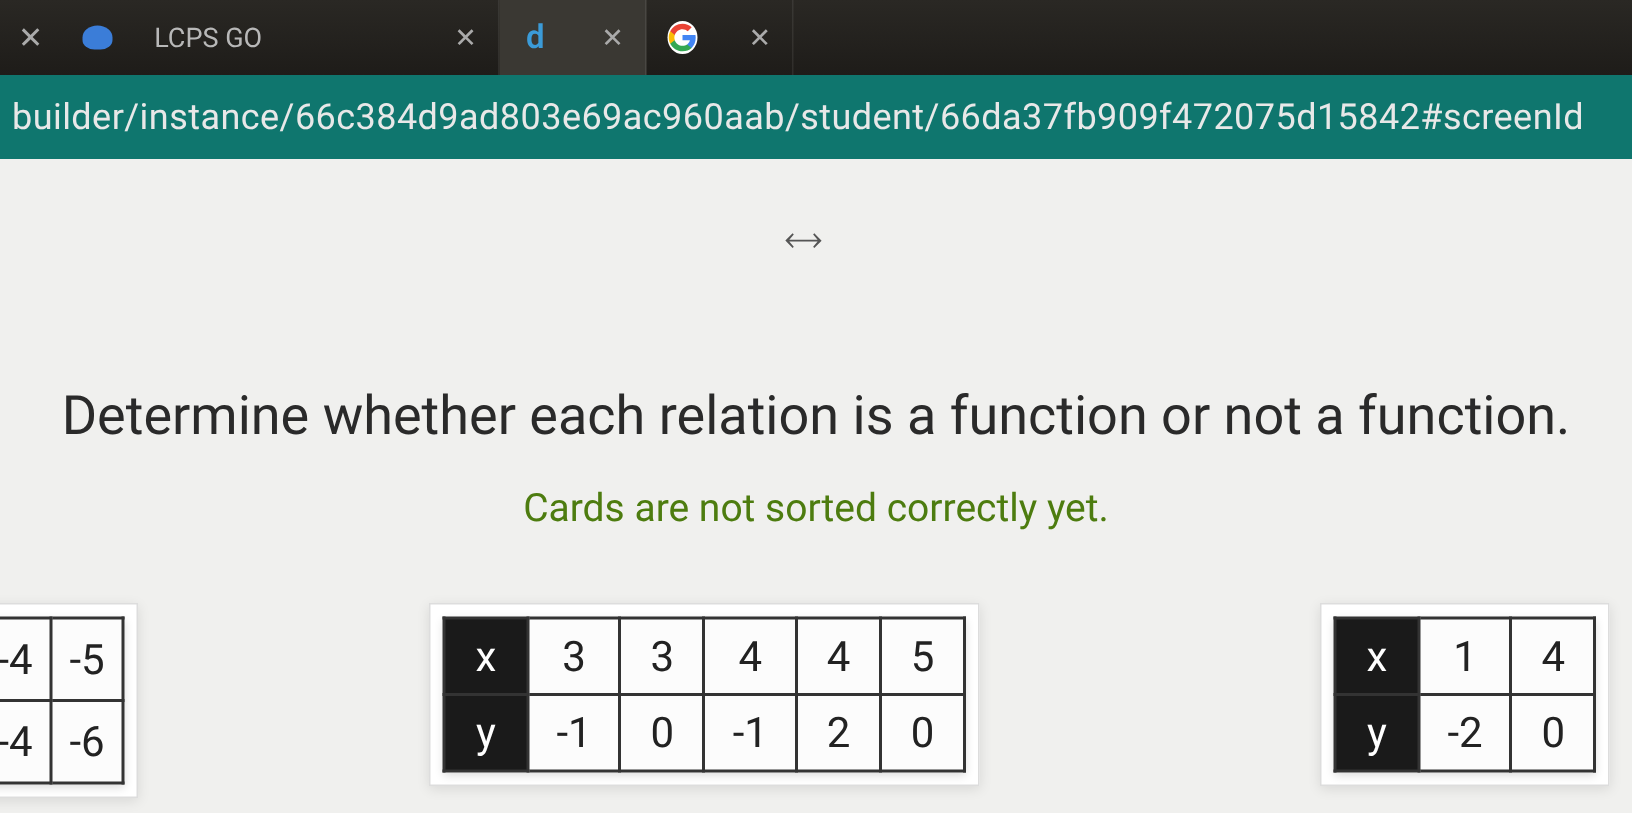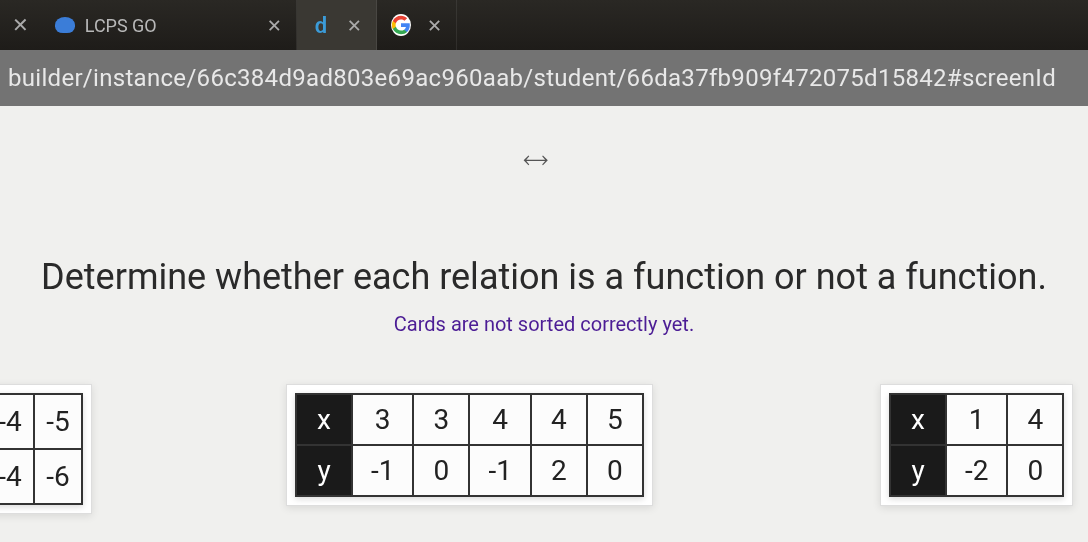--- a/index.html
+++ b/index.html
@@ -20,21 +20,21 @@
       height: 50px;
       align-items: center;
     }
     .tab {
       display: flex;
       align-items: center;
       height: 100%;
       padding: 0 14px;
       color: #b8b8b8;
       font-size: 18px;
-      gap: 10px;
+      gap: 28px;
       border-right: 1px solid rgba(255,255,255,0.08);
       position: relative;
     }
     .tab.active {
       background: #3a3833;
       color: #d8d8d8;
     }
     .tab-close-prefix {
       color: #aaa;
       font-size: 20px;
@@ -80,21 +80,21 @@
       align-items: center;
       justify-content: center;
       font-weight: bold;
       font-size: 16px;
     }
     .favicon-g svg {
       width: 20px;
       height: 20px;
     }
     .address-bar {
-      background: #737373;
+      background: #0f766e;
       height: 56px;
       display: flex;
       align-items: center;
       padding: 0 8px;
       color: #e8e8e8;
       font-size: 24px;
       letter-spacing: 0.3px;
       overflow: hidden;
       white-space: nowrap;
     }
@@ -115,23 +115,23 @@
     }
     .question-heading {
       font-size: 36px;
       color: #2a2a2a;
       text-align: center;
       padding: 120px 20px 0 20px;
       font-weight: 400;
     }
     .status-text {
       text-align: center;
-      color: #4c1d95;
-      font-size: 20px;
-      margin-top: 14px;
+      color: #4d7c0f;
+      font-size: 26px;
+      margin-top: 26px;
     }
     .tables-row {
       display: flex;
       margin-top: 48px;
       justify-content: flex-start;
       position: relative;
       height: 130px;
     }
     .rel-table {
       border-collapse: collapse;

